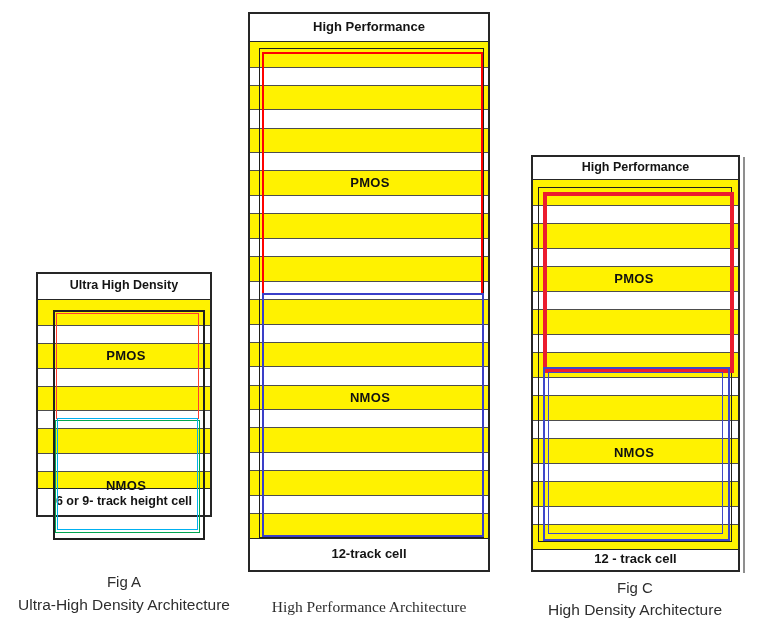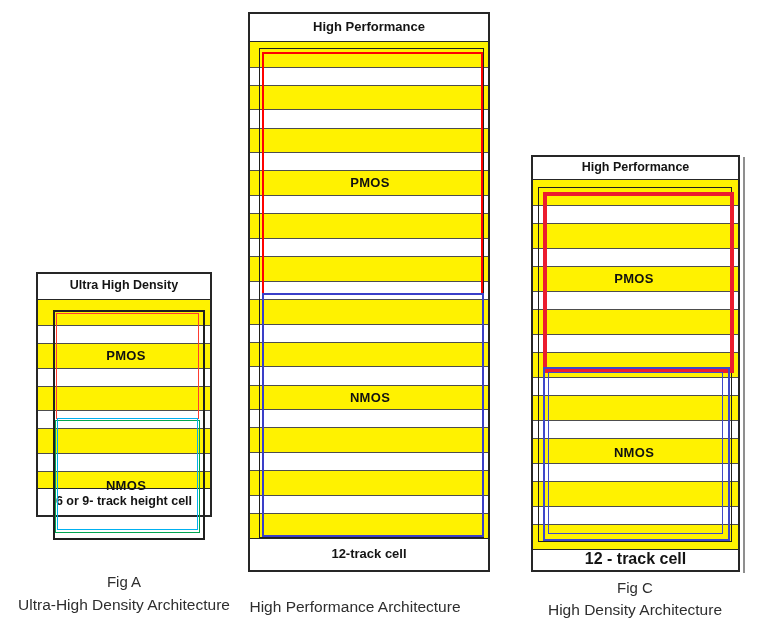--- a/index.html
+++ b/index.html
@@ -25,30 +25,30 @@
   #boxA{left:36px;top:272px;width:176px;height:245px;}
   #boxA .hdr{height:26px;line-height:23px;font-size:12.5px;}
   #boxA .ftr{height:27px;line-height:24px;font-size:12.5px;}
   
   #boxB{left:248px;top:12px;width:242px;height:560px;}
   #boxB .hdr{height:28px;line-height:25px;font-size:13px;}
   #boxB .ftr{height:32px;line-height:29px;font-size:13px;}
   
   #boxC{left:531px;top:155px;width:209px;height:417px;}
   #boxC .hdr{height:23px;line-height:20px;font-size:12.5px;}
-  #boxC .ftr{height:21px;line-height:18px;font-size:16px;}
+  #boxC .ftr{height:21px;line-height:18px;font-size:13px;}
 
   .caption,.subcaption{
     position:absolute;width:300px;text-align:center;color:#2e2e2e;
     font-weight:400;
   }
   .caption{font-size:15px;height:20px;line-height:20px;}
   .subcaption{font-size:15.5px;height:20px;line-height:20px;}
   #capA{left:-26px;top:572px;} #subA{left:-26px;top:595px;}
-  #capB{left:219px;top:575px;} #subB{left:205px;top:597px;}
+  #capB{left:219px;top:575px;} #subB{left:219px;top:597px;font-family:Liberation Serif, serif;}
   #capC{left:485px;top:578px;} #subC{left:485px;top:600px;}
 
   .rect{position:absolute;background:transparent;pointer-events:none;}
   .region-label{
     position:absolute;transform:translate(-50%,-50%);
     font-weight:bold;font-size:13px;color:#111;letter-spacing:0.3px;
     white-space:nowrap;pointer-events:none;
   }
   #cEdge{position:absolute;left:743px;top:157px;width:1.5px;height:416px;background:#8f8f8f;}
 </style>

